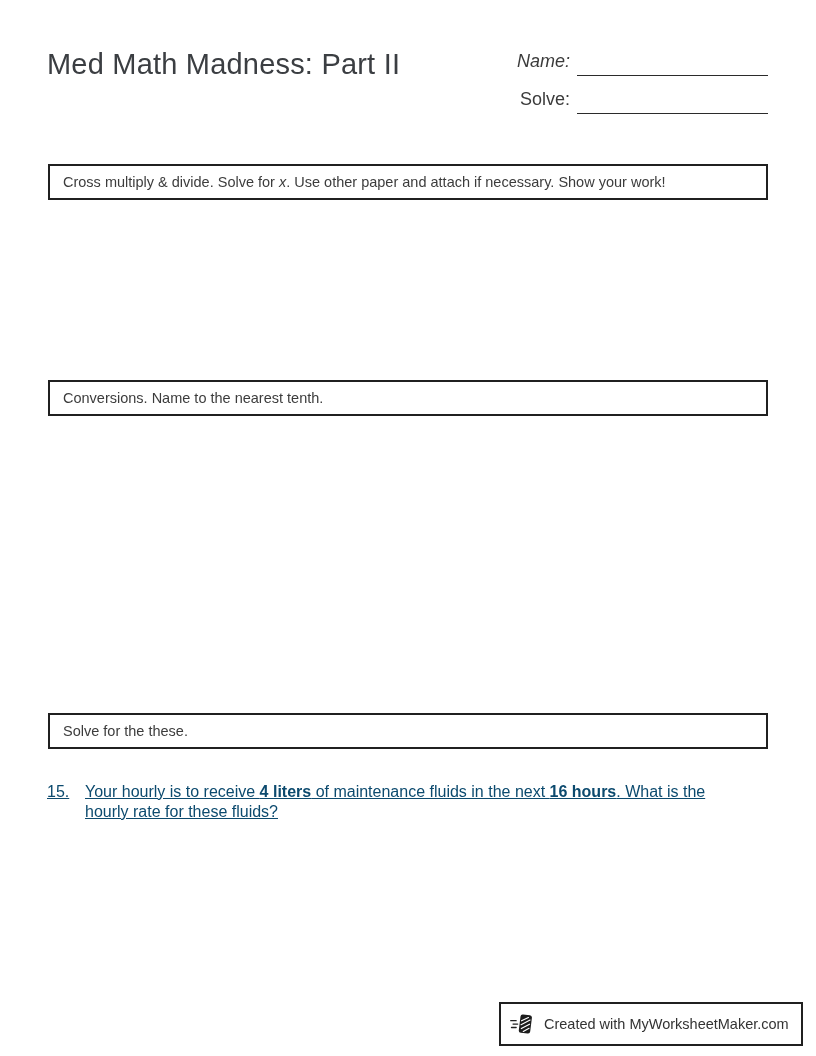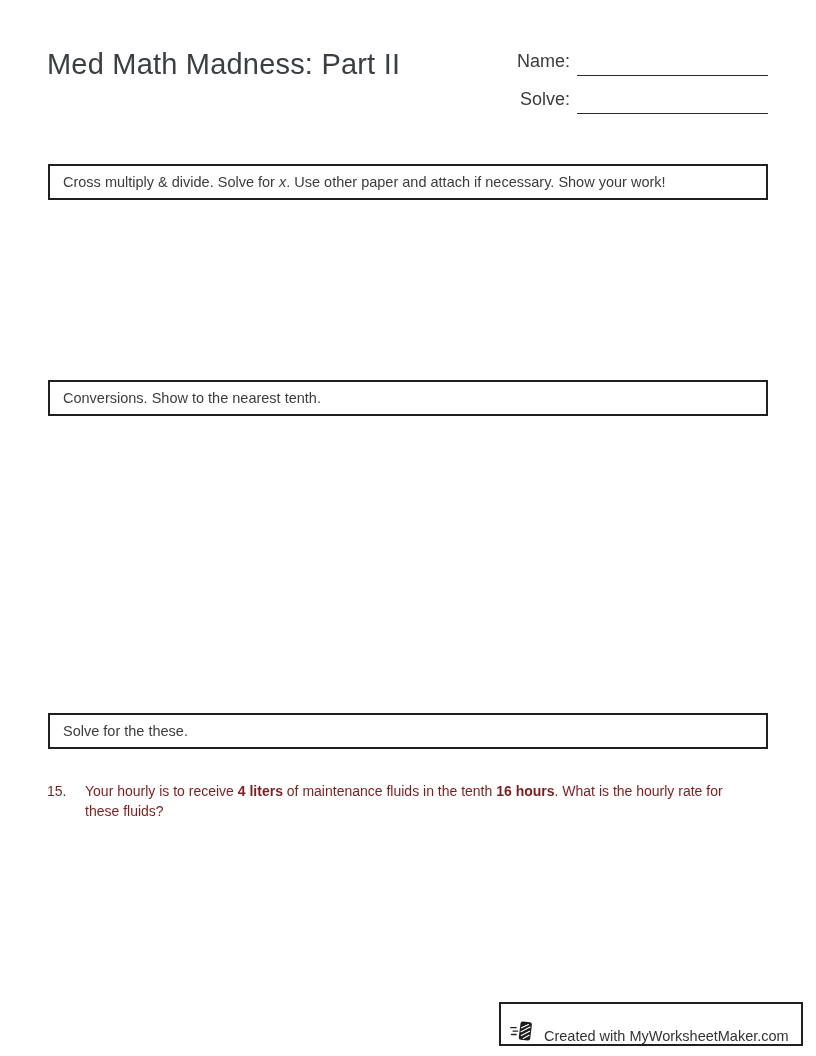--- a/index.html
+++ b/index.html
@@ -23,21 +23,21 @@
   }
 
   .field-label {
     position: absolute;
     font-size: 18px;
     color: #3b3b3b;
     text-align: right;
     width: 80px;
     white-space: nowrap;
   }
-  .field-label.name { top: 51px; left: 490px; }
+  .field-label.name { top: 51px; left: 490px; font-style: italic; }
   .field-label.date { top: 89px; left: 490px; }
 
   .write-line {
     position: absolute;
     left: 577px; width: 191px; height: 0;
     border-bottom: 1.5px solid #2b2b2b;
   }
   .write-line.name { top: 75px; }
   .write-line.date { top: 113px; }
 
@@ -57,37 +57,38 @@
   }
   .instruction-box.box-1 { top: 164px; }
   .instruction-box.box-2 { top: 380px; }
   .instruction-box.box-3 { top: 713px; }
 
   .question {
     position: absolute;
     left: 47px; top: 782px;
     width: 706px;
     display: flex;
-    font-size: 14px;
+    font-size: 16px;
     line-height: 19.5px;
-    color: #7f1d1d;
+    color: #0c4a6e;
+    text-decoration: underline;
   }
   .q-number { width: 38px; flex: 0 0 38px; }
   .q-text { flex: 1 1 auto; max-width: 662px; }
   .q-text b { font-weight: 700; }
 
   .footer-box {
     position: absolute;
     left: 499px; top: 1002px;
     width: 304px; height: 44px;
     box-sizing: border-box;
     border: 2px solid #202020;
     background: #ffffff;
     display: flex;
-    align-items: flex-end;
+    align-items: center;
     padding: 0 10px 0 9px;
     gap: 8px;
   }
   .footer-logo { flex: 0 0 auto; display: flex; align-items: center; }
   .footer-credit {
     font-size: 14.5px;
     color: #333333;
     white-space: nowrap;
   }
 </style>
@@ -100,30 +101,30 @@
 <div class="write-line name"></div>
 
 <div class="field-label date">Solve:</div>
 <div class="write-line date"></div>
 
 <div class="instruction-box box-1">
   <span><span>Cross multiply &amp; divide. Solve for </span><i>x</i><span>. Use other paper and attach if necessary. Show your work!</span></span>
 </div>
 
 <div class="instruction-box box-2">
-  <span>Conversions. Show to the nearest tenth.</span>
+  <span>Conversions. Name to the nearest tenth.</span>
 </div>
 
 <div class="instruction-box box-3">
   <span>Solve for the these.</span>
 </div>
 
 <div class="question">
   <span class="q-number">15.</span>
-  <span class="q-text"><span>Your hourly is to receive </span><b>4 liters</b><span> of maintenance fluids in the tenth </span><b>16 hours</b><span>. What is the hourly rate for these fluids?</span></span>
+  <span class="q-text"><span>Your hourly is to receive </span><b>4 liters</b><span> of maintenance fluids in the next </span><b>16 hours</b><span>. What is the hourly rate for these fluids?</span></span>
 </div>
 
 <div class="footer-box">
   <span class="footer-logo">
     <svg width="26" height="25" viewBox="0 0 34 32" aria-hidden="true">
       <g stroke="#222222" stroke-width="1.8" stroke-linecap="round">
         <line x1="1" y1="11" x2="8" y2="11"></line>
         <line x1="4" y1="15.5" x2="10" y2="15.5"></line>
         <line x1="2" y1="20" x2="8" y2="20"></line>
       </g>

